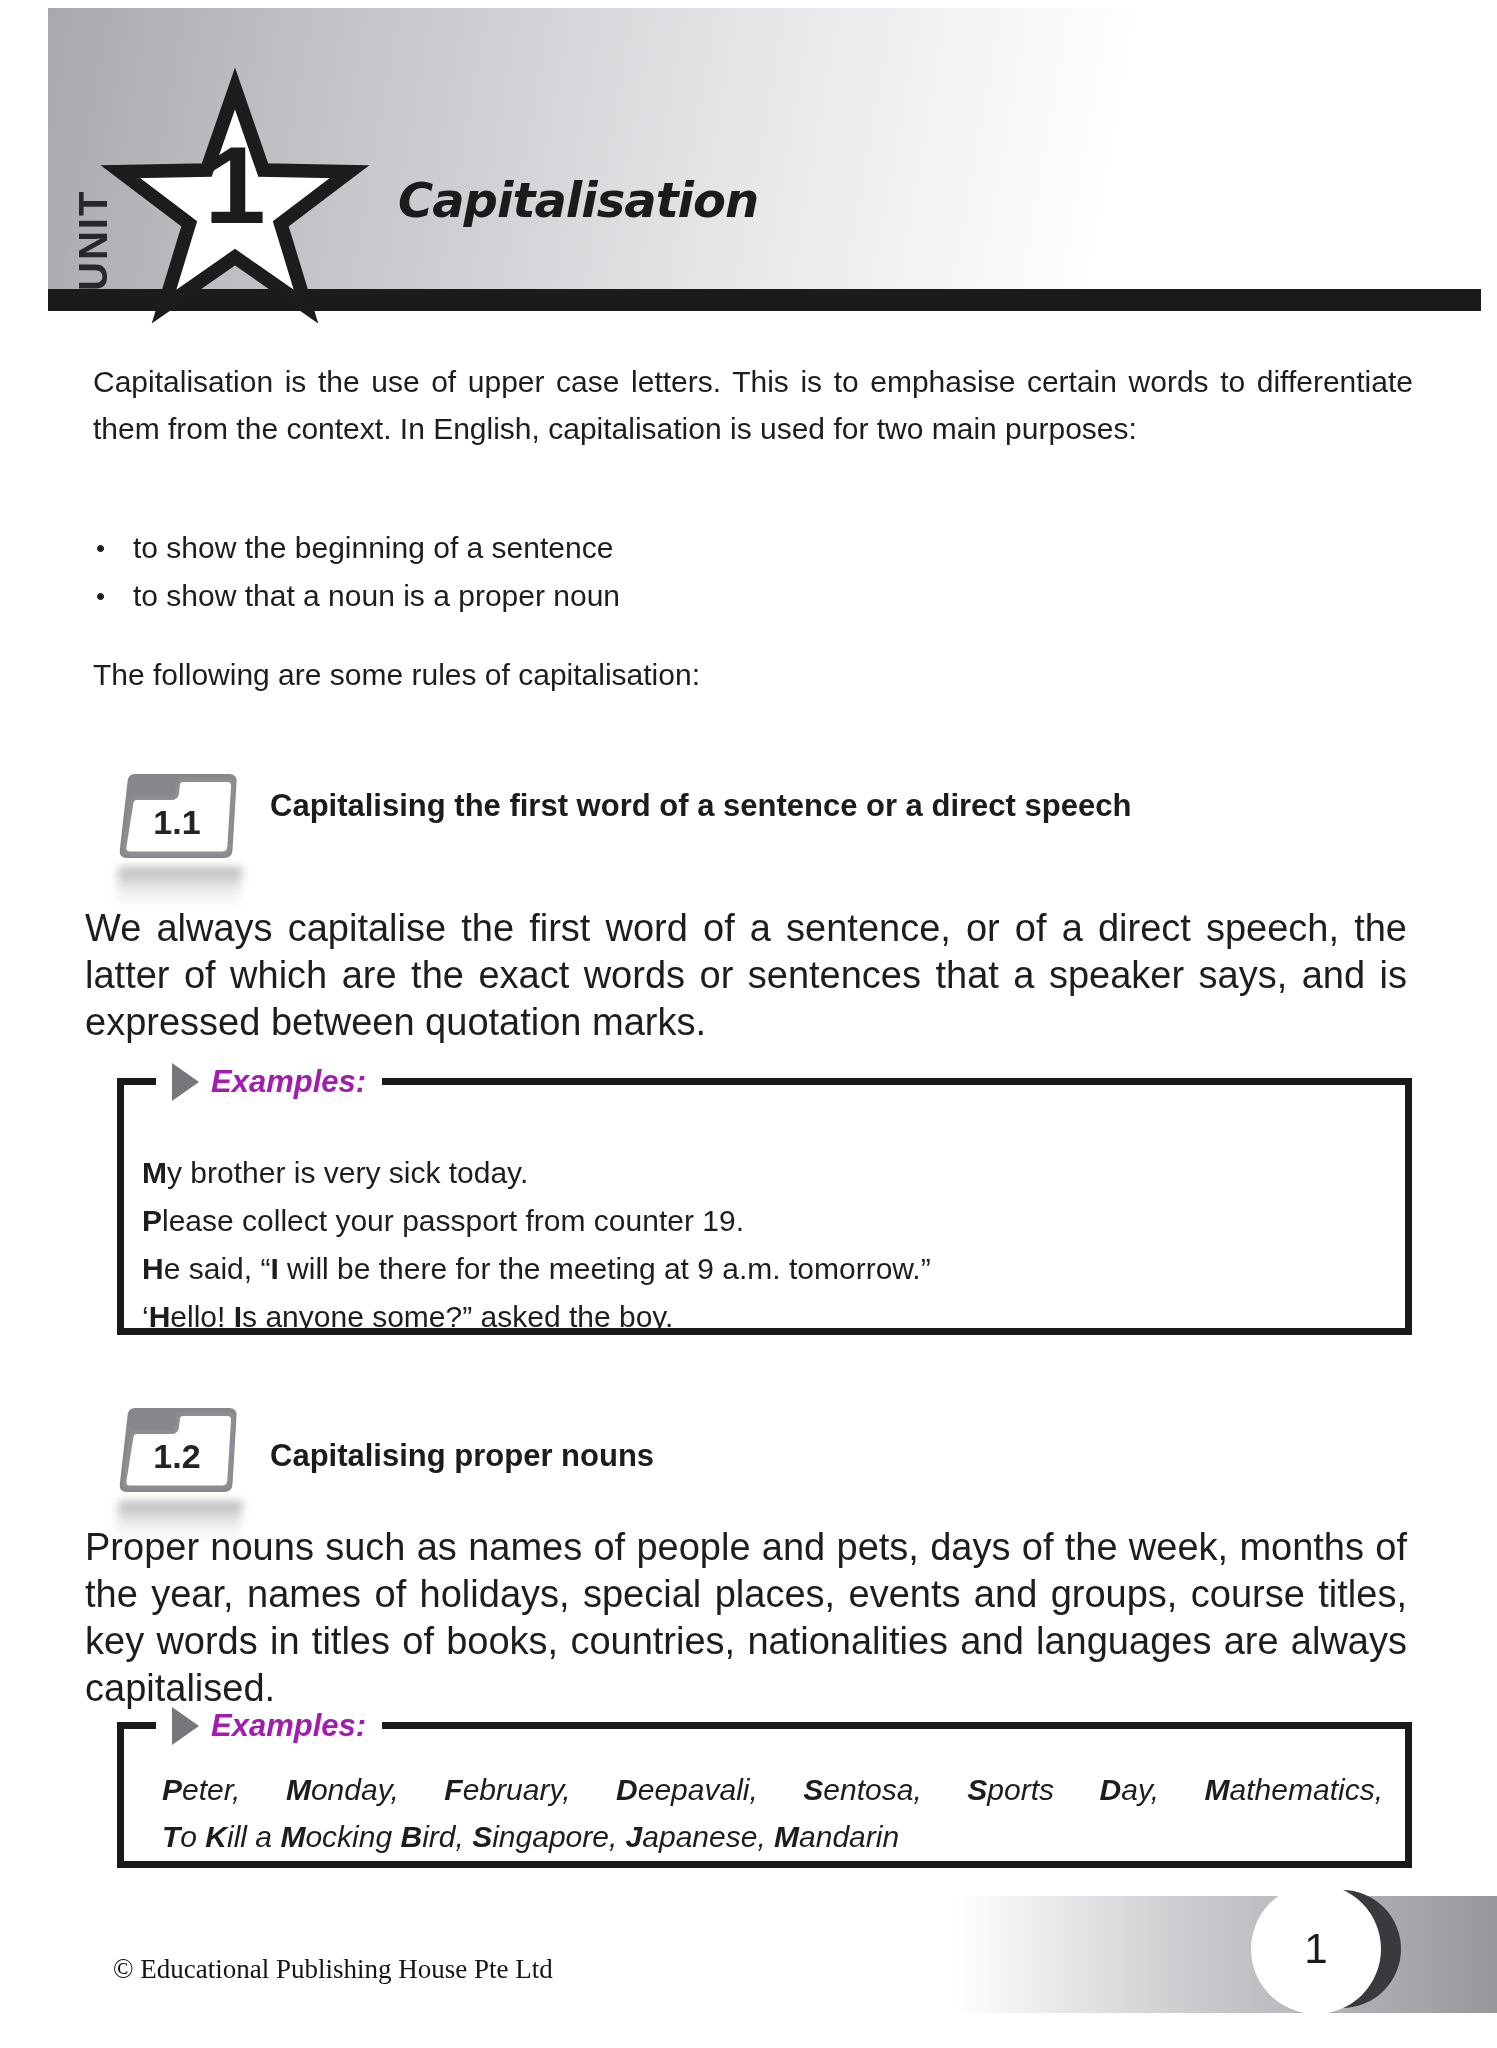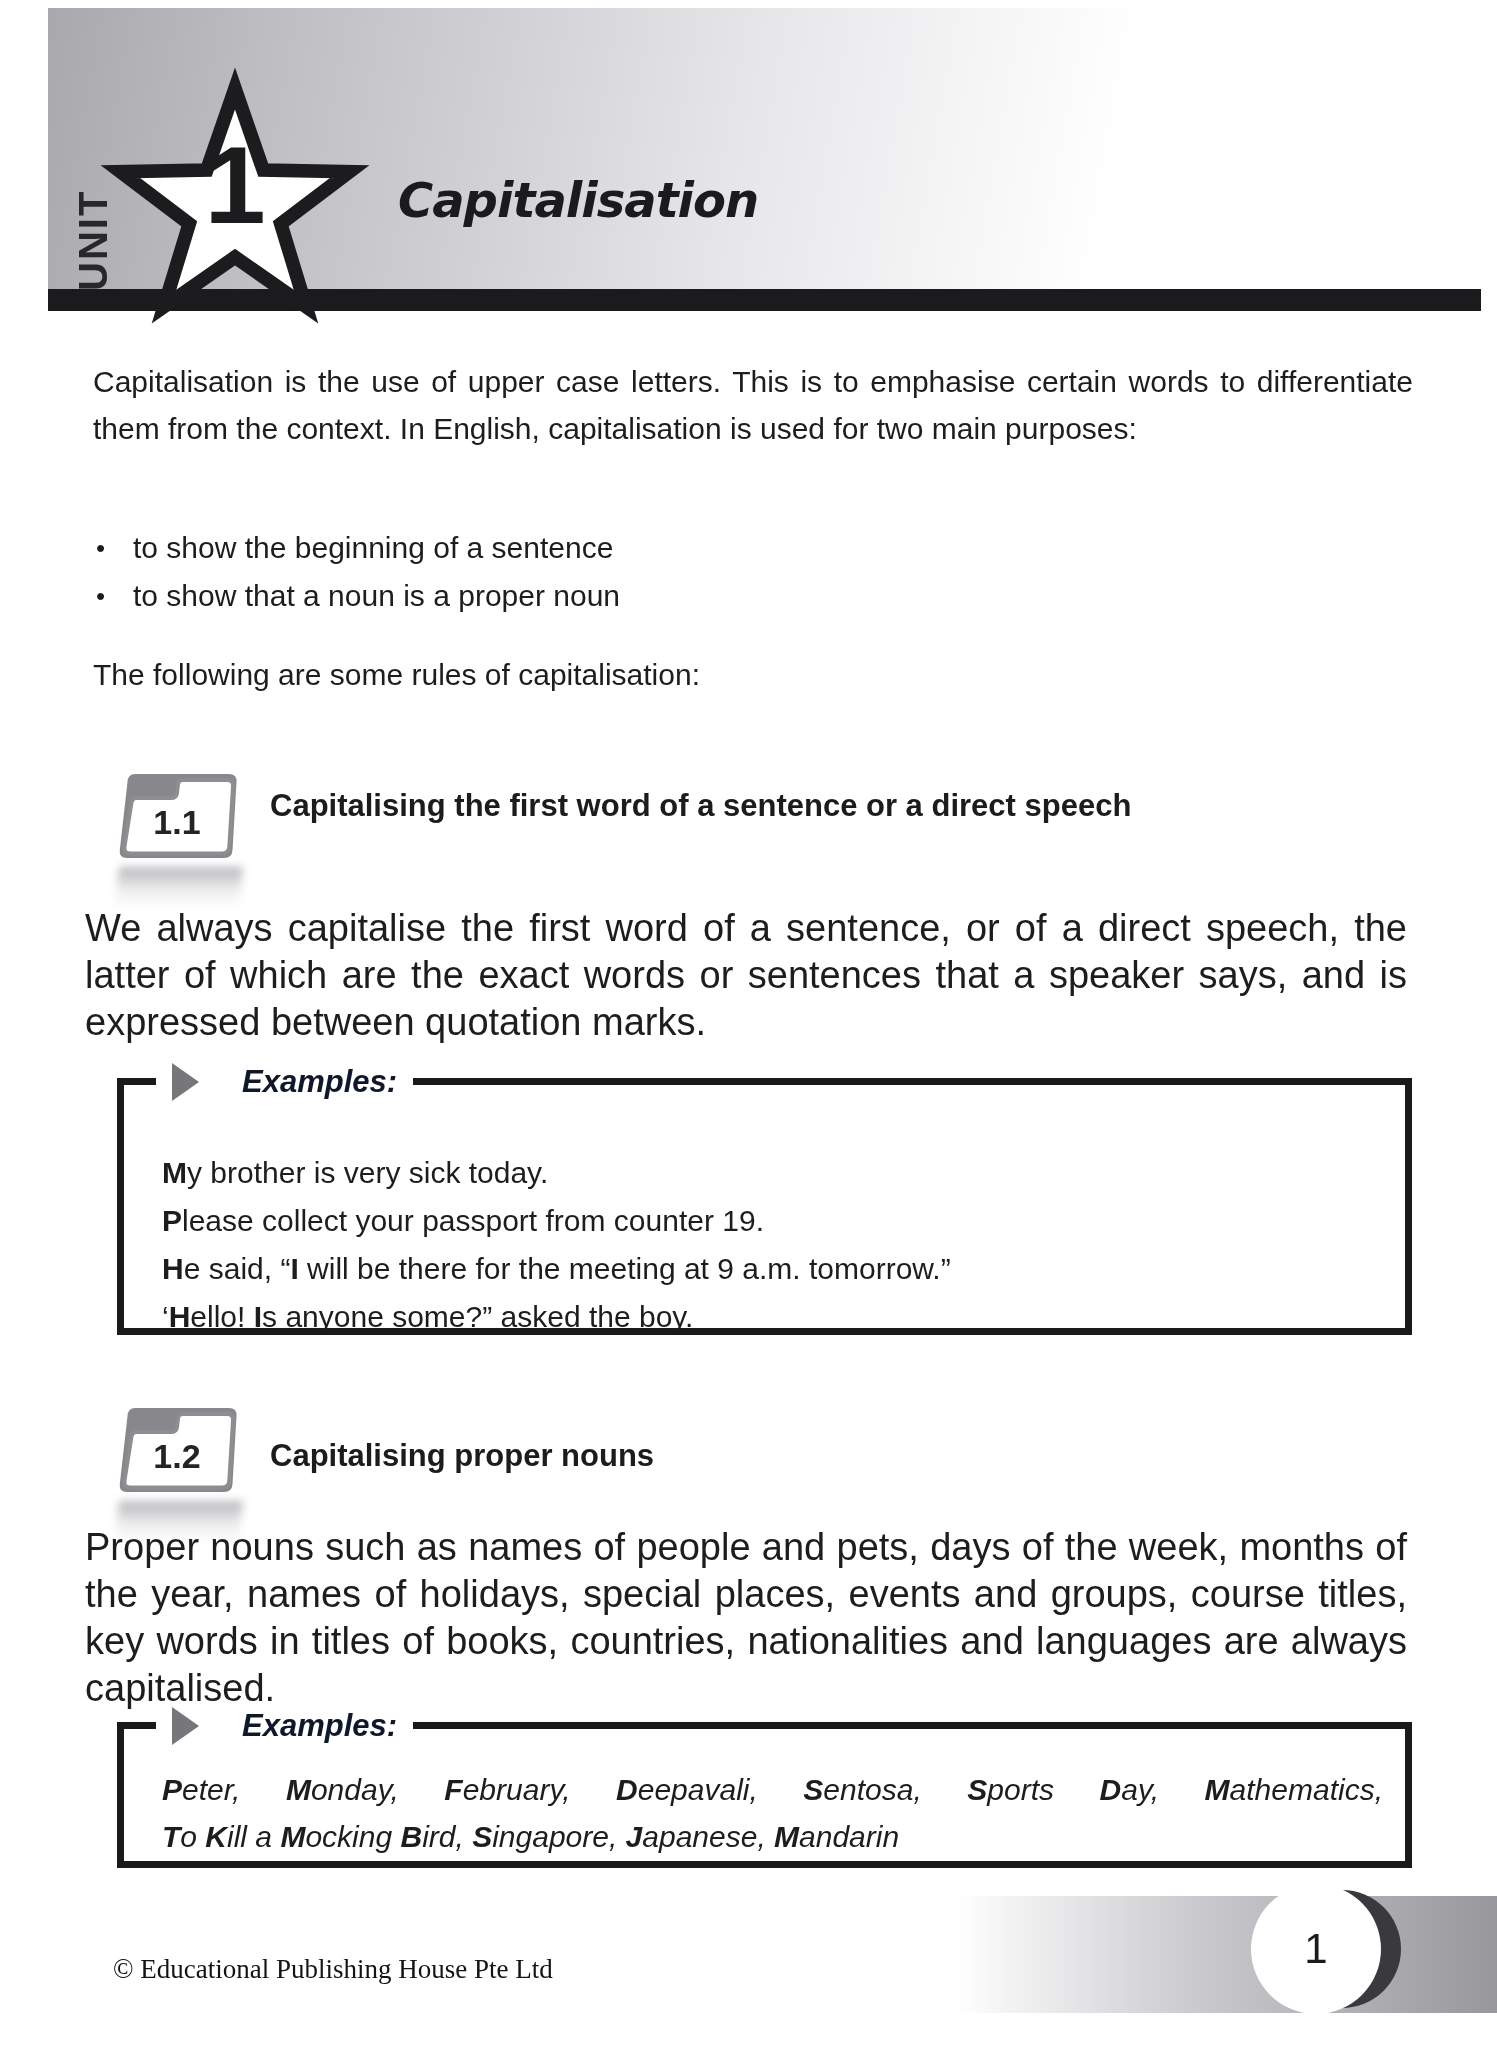--- a/index.html
+++ b/index.html
@@ -75,22 +75,22 @@
   .eb-2 { top:1722px; height:146px; }
   .examples-label {
     position:absolute; top:-26px; left:32px; height:46px;
     background:#fff; padding:0 16px; display:flex; align-items:center; gap:12px;
     z-index:2;
   }
   .arrow-glyph {
     width:0; height:0; border-top:19px solid transparent; border-bottom:19px solid transparent;
     border-left:27px solid var(--arrow_gray,#77777b);
   }
-  .examples-word { font-size:31px; font-weight:700; font-style:italic; color:#0f172a; white-space:nowrap;margin-left:31px; }
-  .eb-1 .examples-content { padding:64px 22px 0 38px; }
+  .examples-word { font-size:31px; font-weight:700; font-style:italic; color:#a21caf; white-space:nowrap; }
+  .eb-1 .examples-content { padding:64px 22px 0 18px; }
   .eb-2 .examples-content { padding:37px 22px 0 38px;font-style:italic; }
   .example-line { font-size:30px; line-height:48px; color:#1d1d1f; }
   .eb-2 .example-line { line-height:47px; }
   .justify-line { text-align:justify; text-align-last:justify; }
   .example-line b { font-weight:700; }
 
   
   .footer-band {
     position:absolute; left:955px; top:1896px; width:542px; height:117px;
     background:linear-gradient(to right, rgba(255,255,255,0) 0%, #cacace 45%, var(--footer_gray,#97979c) 100%);

